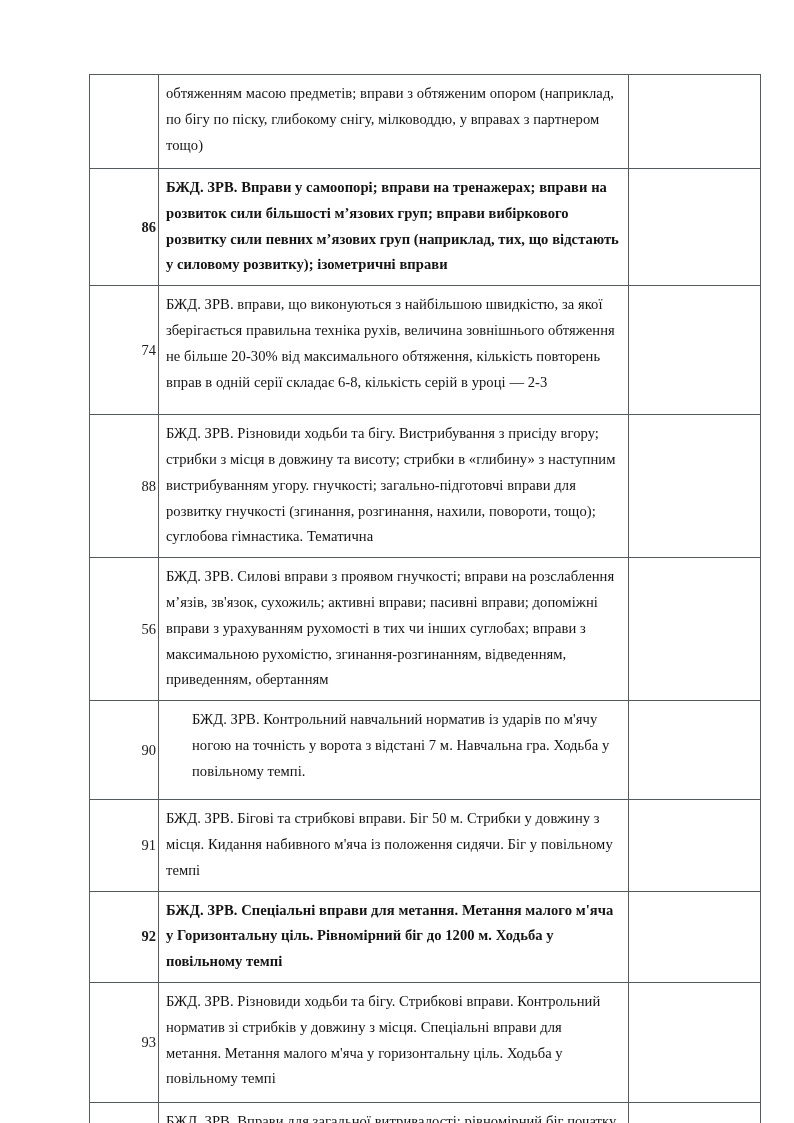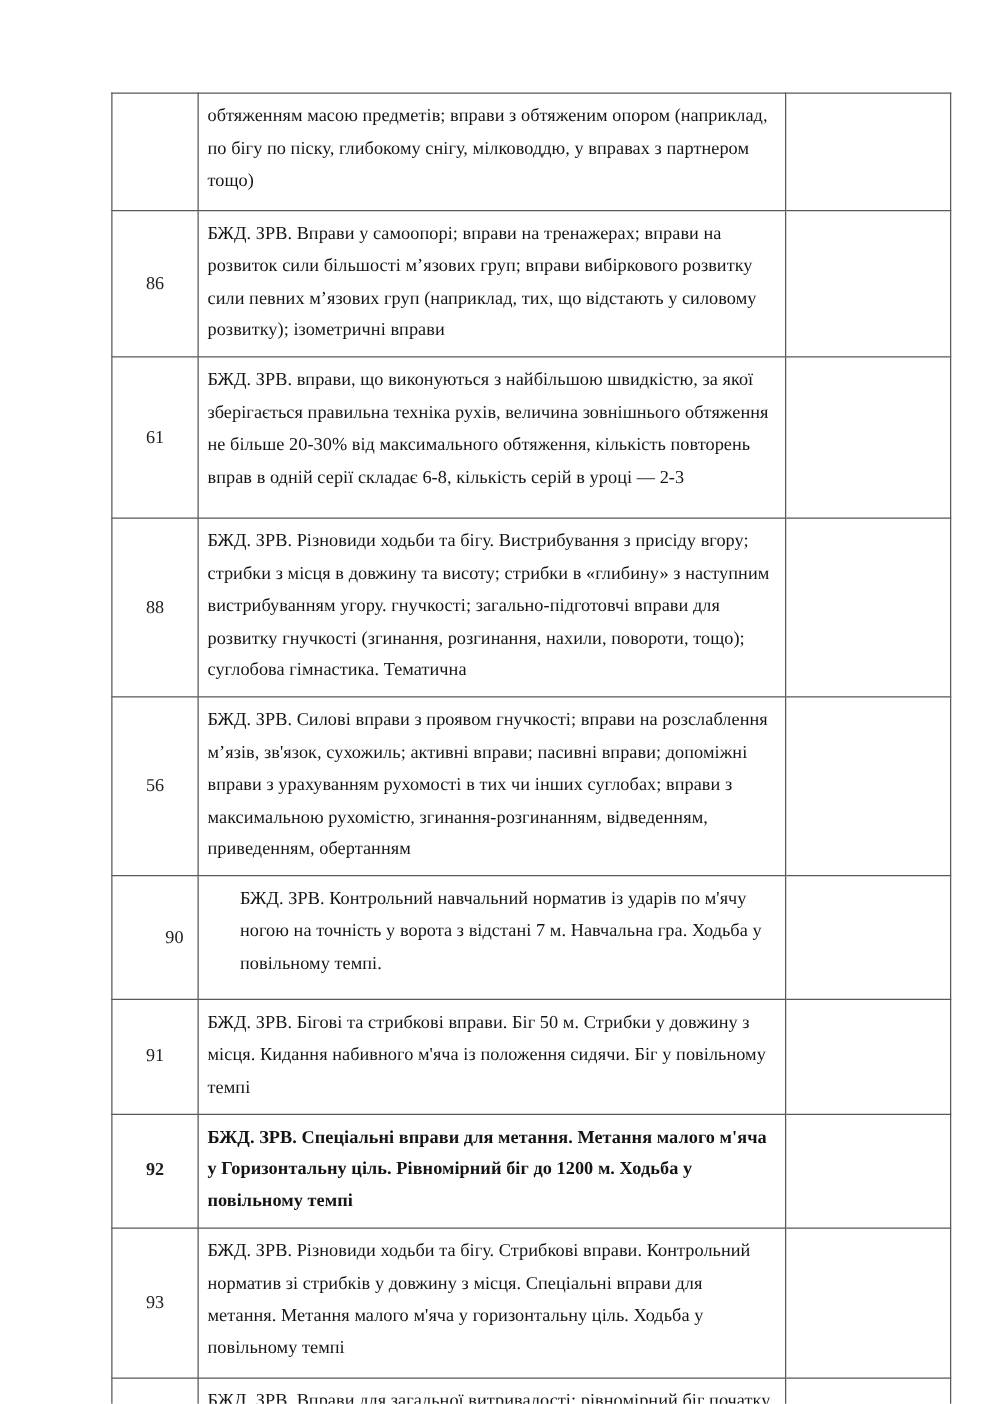--- a/index.html
+++ b/index.html
@@ -38,21 +38,21 @@
     padding: 0;
     background: #ffffff;
   }
 
   
   col.col-num   { width: 69px; }
   col.col-body  { width: 470px; }
   col.col-extra { width: 132px; }
 
   td.num-cell {
-    text-align: center;
+    text-align: right;
     vertical-align: middle;
     font-size: 14.5px;
     line-height: 1.45;
     color: #202020;
     padding: 0 2px;
   }
 
   td.body-cell {
     padding: 6px 9px 7px 7px;
     font-size: 14.6px;
@@ -68,21 +68,21 @@
 
   .cell-text {
     display: block;
     white-space: normal;
     word-break: normal;
     hyphens: none;
   }
 
   
   tr.r0 td { height: 80px; }
-  tr.r1 td { height: 103px; }
+  tr.r1 td { height: 103px; font-weight: bold; }
   tr.r2 td { height: 115px; }
   tr.r3 td { height: 124px; }
   tr.r4 td { height: 127px; }
   tr.r5 td { height: 85px; padding-left: 33px; }
   tr.r6 td { height: 76px; }
   tr.r7 td { height: 77px; font-weight: bold; }
   tr.r8 td { height: 106px; }
   tr.r9 td { height: 65px; }
 </style>
 </head>
@@ -108,21 +108,21 @@
 
       <tr class="r1">
         <td class="num-cell">86</td>
         <td class="body-cell">
             <span class="cell-text">БЖД. ЗРВ. Вправи у самоопорі; вправи на тренажерах; вправи на розвиток сили більшості м’язових груп; вправи вибіркового розвитку сили певних м’язових груп (наприклад, тих, що відстають у силовому розвитку); ізометричні вправи</span>
           </td>
         <td class="extra-cell"></td>
       </tr>
 
       <tr class="r2">
-        <td class="num-cell">61</td>
+        <td class="num-cell">74</td>
         <td class="body-cell">
             <span class="cell-text">БЖД. ЗРВ. вправи, що виконуються з найбільшою швидкістю, за якої зберігається правильна техніка рухів, величина зовнішнього обтяження не більше 20-30% від максимального обтяження, кількість повторень вправ в одній серії складає 6-8, кількість серій в уроці — 2-3</span>
           </td>
         <td class="extra-cell"></td>
       </tr>
 
       <tr class="r3">
         <td class="num-cell">88</td>
         <td class="body-cell">
             <span class="cell-text">БЖД. ЗРВ. Різновиди ходьби та бігу. Вистрибування з присіду вгору; стрибки з місця в довжину та висоту; стрибки в «глибину» з наступним вистрибуванням угору. гнучкості; загально-підготовчі вправи для розвитку гнучкості (згинання, розгинання, нахили, повороти, тощо); суглобова гімнастика. Тематична</span>

